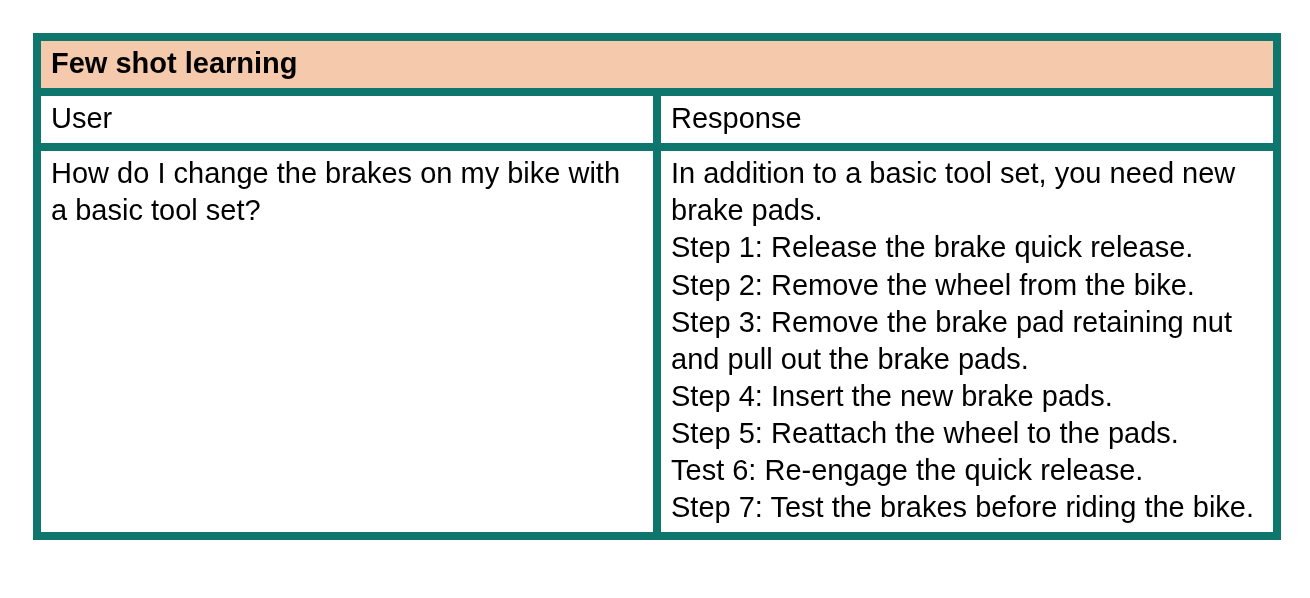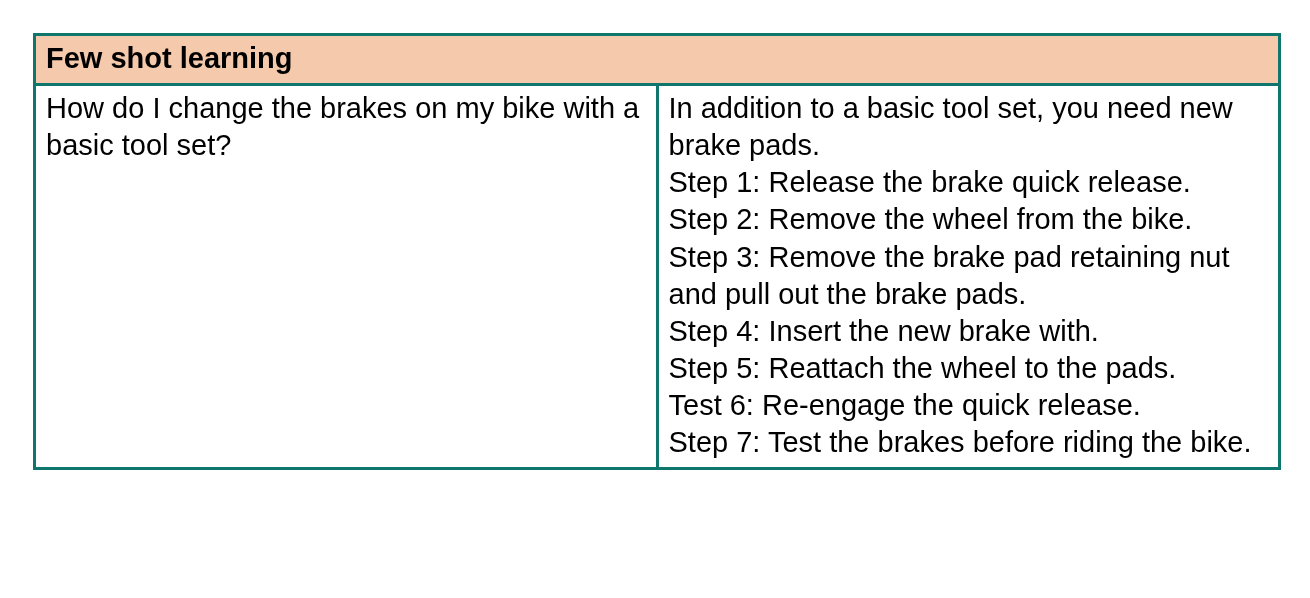--- a/index.html
+++ b/index.html
@@ -26,21 +26,21 @@
     top: 33px;
     width: 1248px;
   }
   table.fewshot {
     border-collapse: collapse;
     table-layout: fixed;
     width: 100%;
     background: #ffffff;
   }
   table.fewshot td {
-    border: 3px solid #0f766e;
+    border: 8px solid #0f766e;
     vertical-align: top;
     padding: 4px 10px 6px 10px;
     font-size: 29px;
     line-height: 1.28;
   }
   .title-cell {
     background: #f5c9ab;
     font-weight: bold;
     font-size: 29px;
     padding-top: 7px;
@@ -75,27 +75,31 @@
 <body>
 
 <div class="page">
   <div class="table-wrap">
     <table class="fewshot">
       <tbody>
         <tr>
           <td class="title-cell" colspan="2">Few shot learning</td>
         </tr>
         <tr>
+          <td class="head-cell col-user">User</td>
+          <td class="head-cell">Response</td>
+        </tr>
+        <tr>
           <td class="body-user col-user">How do I change the brakes on my bike with a basic tool set?</td>
           <td class="body-response">
             <div class="resp-line">In addition to a basic tool set, you need new brake pads.</div>
             <div class="resp-line">Step 1: Release the brake quick release.</div>
             <div class="resp-line">Step 2: Remove the wheel from the bike.</div>
             <div class="resp-line">Step 3: Remove the brake pad retaining nut and pull out the brake pads.</div>
-            <div class="resp-line">Step 4: Insert the new brake with.</div>
+            <div class="resp-line">Step 4: Insert the new brake pads.</div>
             <div class="resp-line">Step 5: Reattach the wheel to the pads.</div>
             <div class="resp-line">Test 6: Re-engage the quick release.</div>
             <div class="resp-line">Step 7: Test the brakes before riding the bike.</div>
           </td>
         </tr>
       </tbody>
     </table>
   </div>
 </div>
 

